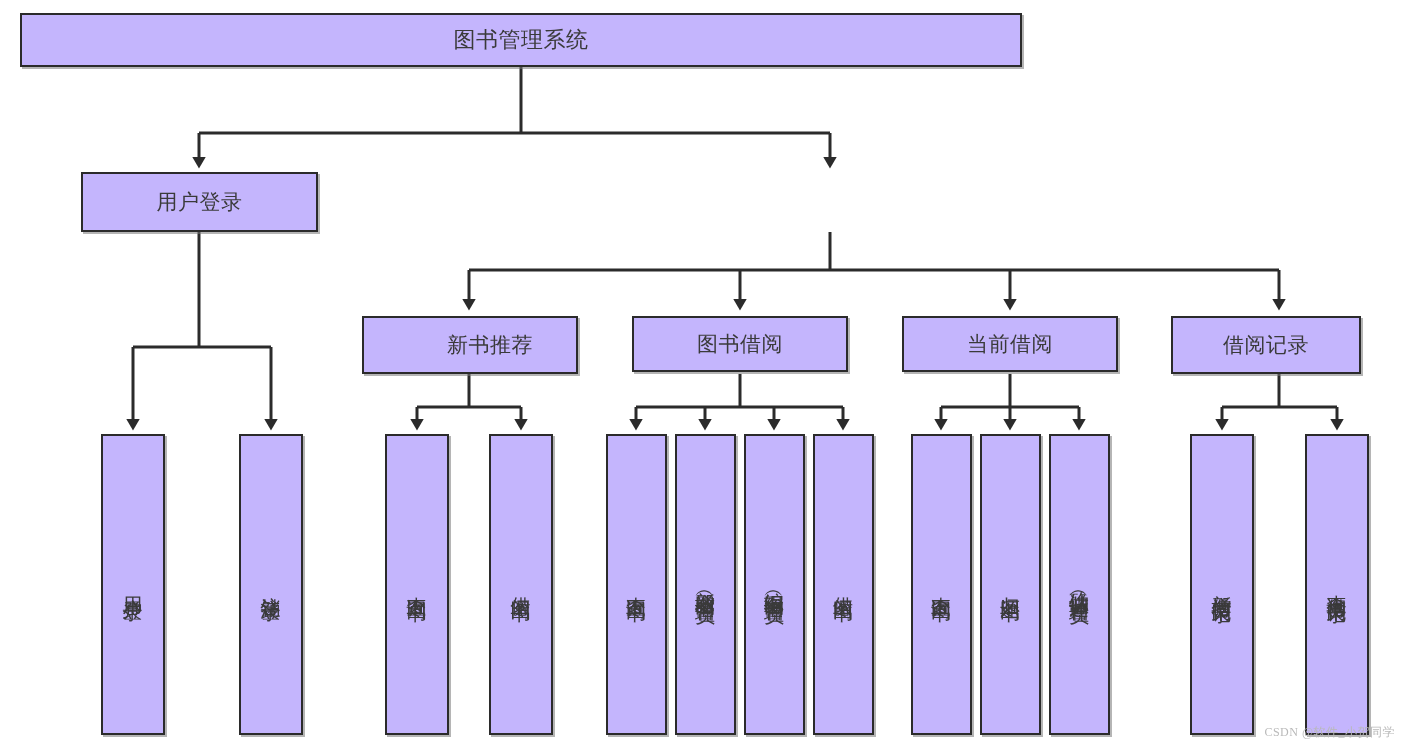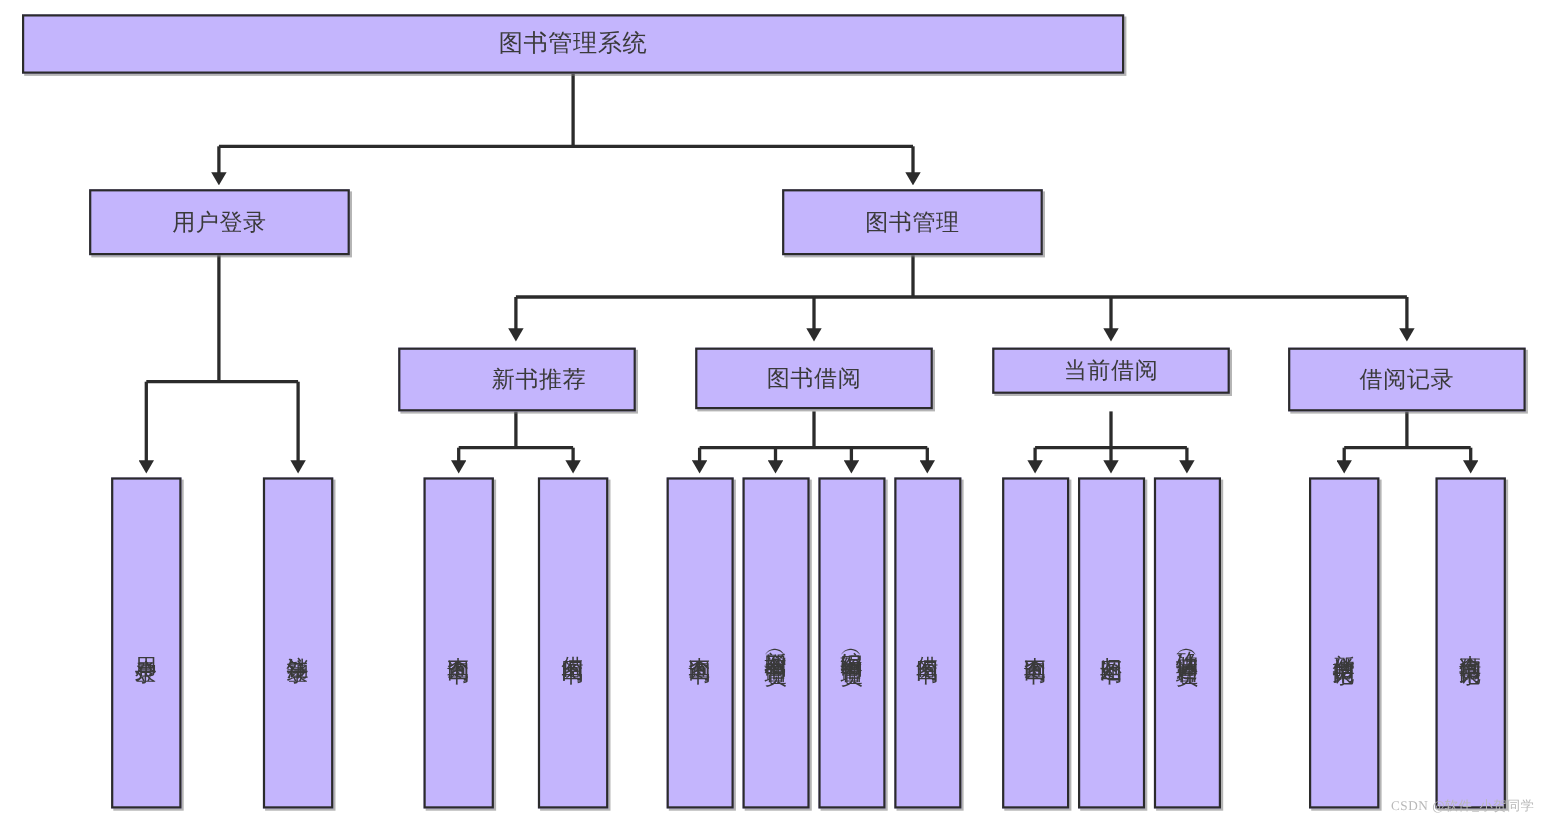--- a/index.html
+++ b/index.html
@@ -120,34 +120,31 @@
     </g>
   </svg>
 
   <div class="node root" style="left:20px; top:13px; width:1002px; height:54px;">
     <span class="label">图书管理系统</span>
   </div>
 
   <div class="node" style="left:81px; top:172px; width:237px; height:60px;">
     <span class="label">用户登录</span>
   </div>
-  <div class="node" style="left:711px; top:172px; width:237px; height:60px;">
-    <span class="label">图书管理</span>
-  </div>
 
   <div class="node" style="left:362px; top:316px; width:216px; height:58px;padding-left:40px;">
     <span class="label">新书推荐</span>
   </div>
   <div class="node" style="left:632px; top:316px; width:216px; height:56px;">
     <span class="label">图书借阅</span>
   </div>
-  <div class="node" style="left:902px; top:316px; width:216px; height:42px;">
+  <div class="node" style="left:902px; top:316px; width:216px; height:56px;">
     <span class="label">当前借阅</span>
   </div>
-  <div class="node" style="left:1171px; top:316px; width:216px; height:58px;">
+  <div class="node" style="left:1171px; top:316px; width:190px; height:58px;">
     <span class="label">借阅记录</span>
   </div>
 
   <div class="node vert" style="left:101px; top:434px; width:64px; height:301px;">
     <span class="label">用户登录</span>
   </div>
   <div class="node vert" style="left:239px; top:434px; width:64px; height:301px;">
     <span class="label">注销登录</span>
   </div>
 

